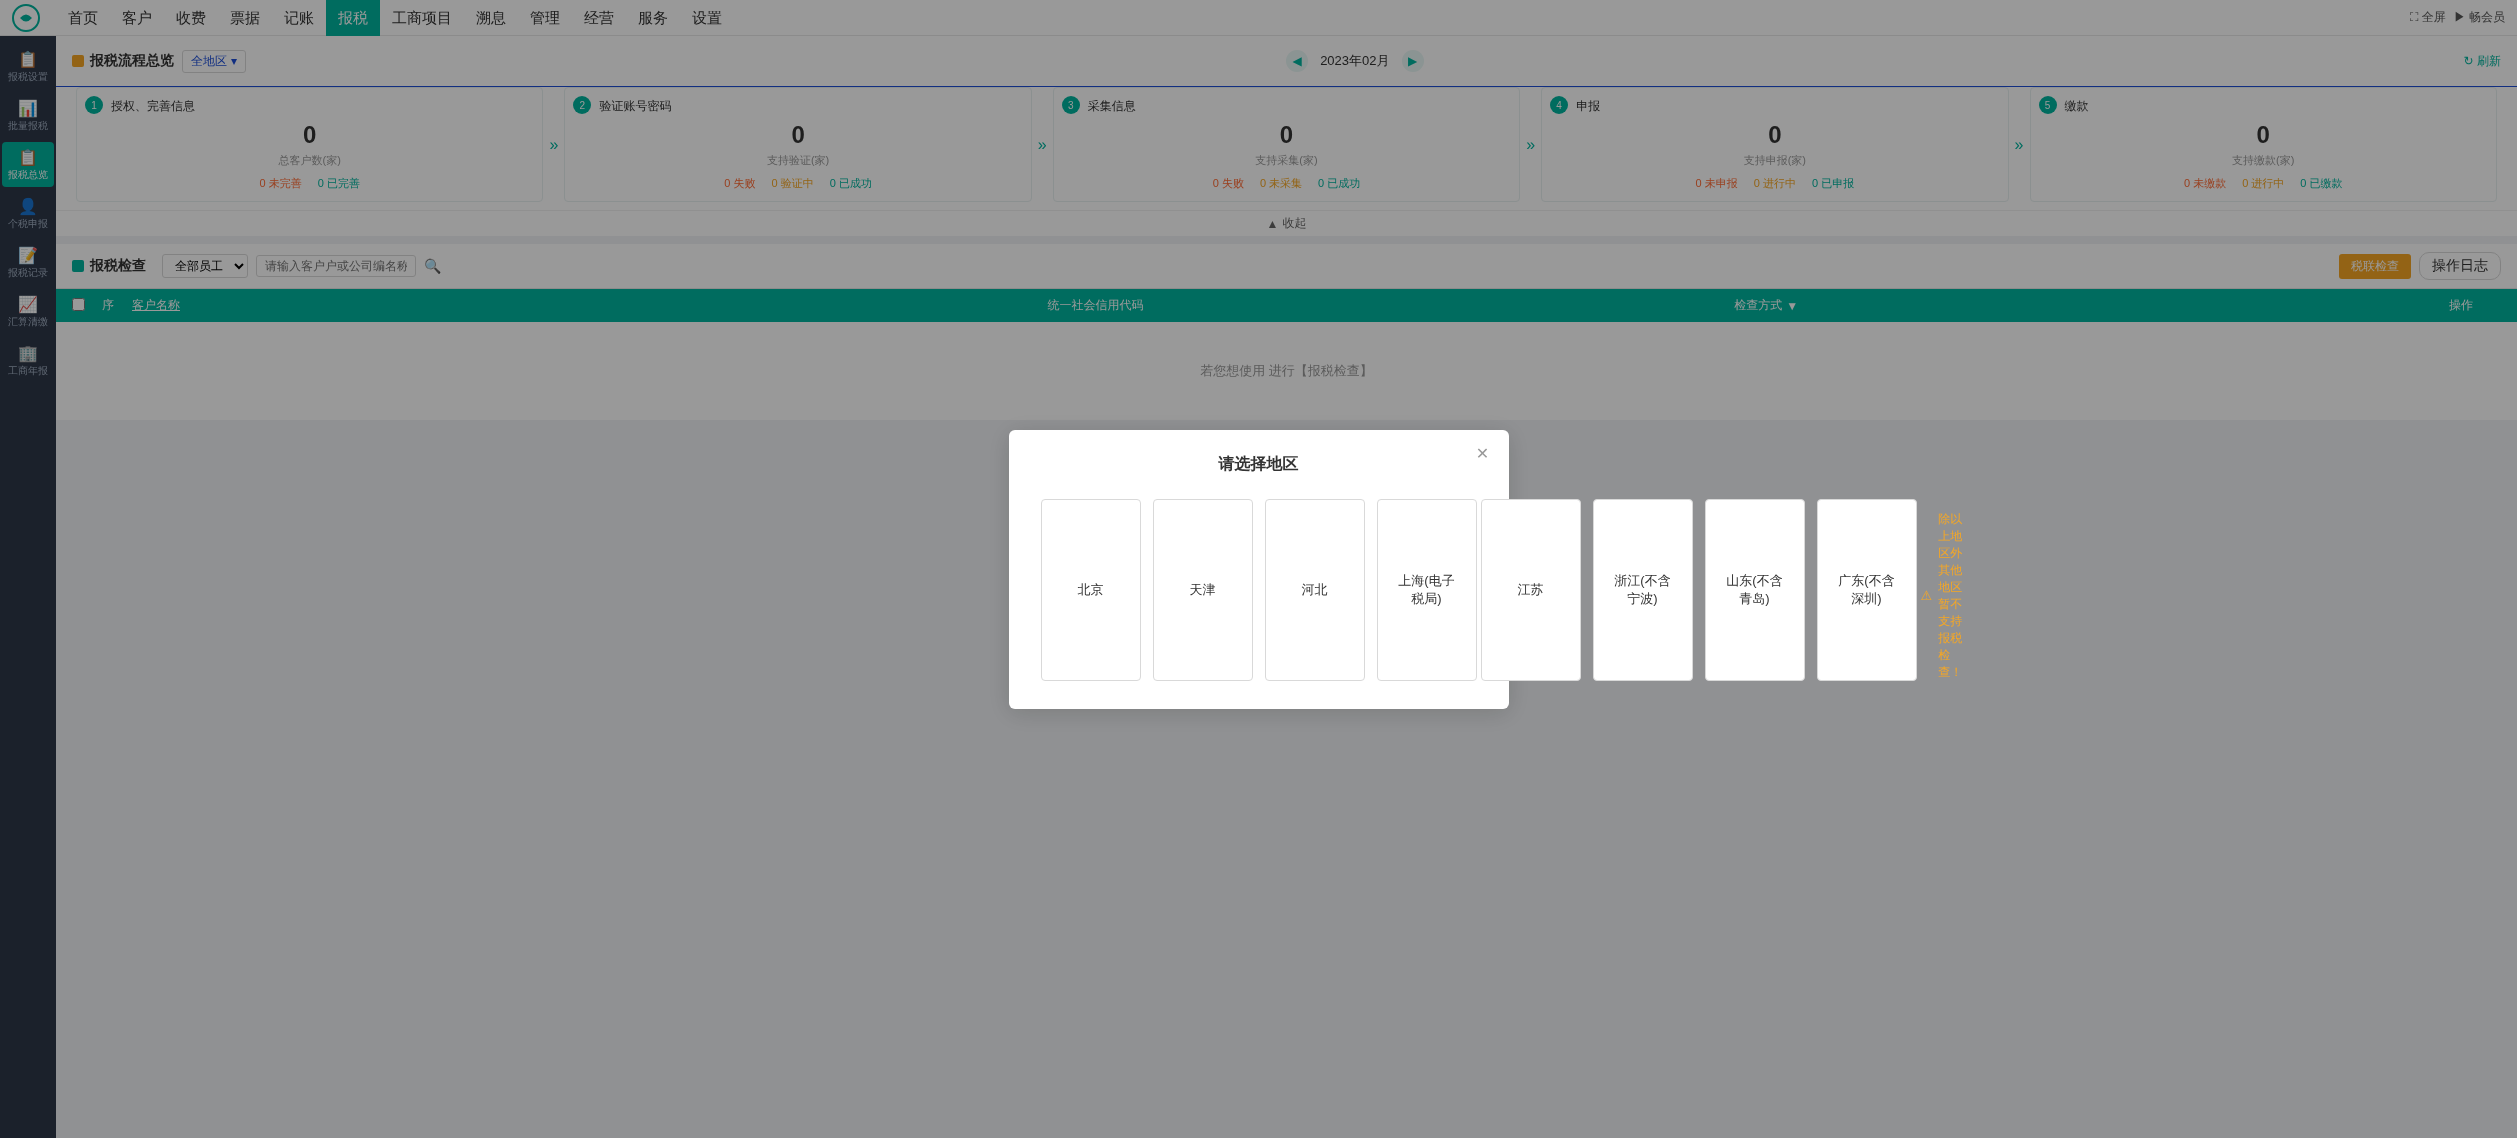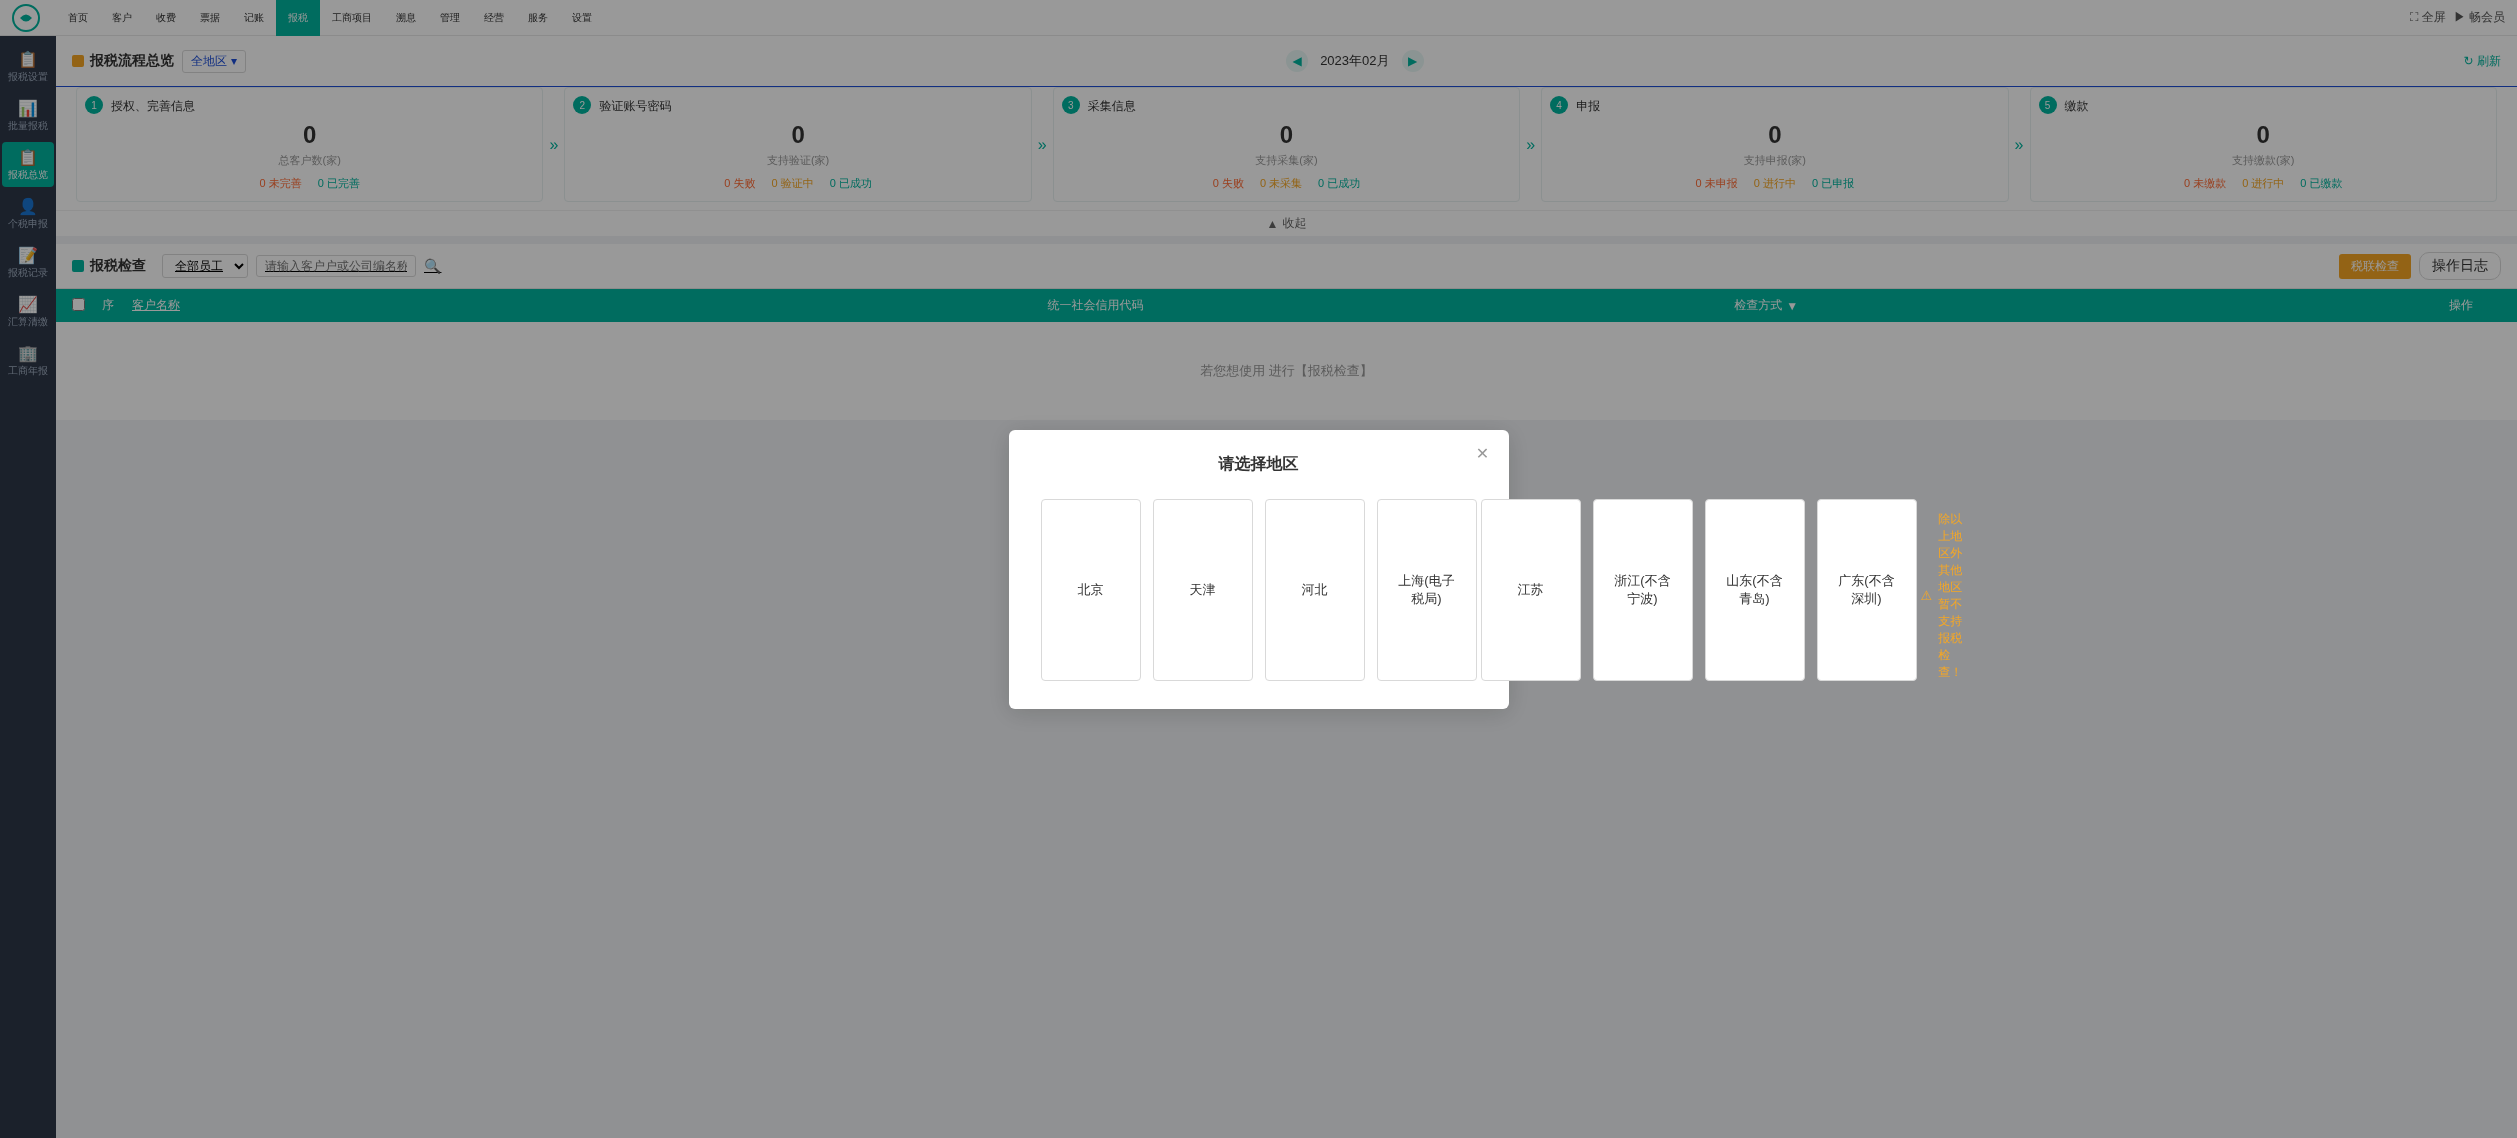--- a/index.html
+++ b/index.html
@@ -9,21 +9,21 @@
     .top-nav {
       display: flex; align-items: center;
       background: #fff; height: 36px; padding: 0 12px;
       border-bottom: 1px solid #e8e8e8;
       position: relative; z-index: 10;
     }
     .top-nav-logo { width: 28px; height: 28px; margin-right: 16px; }
     .top-nav-logo svg { width: 28px; height: 28px; }
     .top-nav-item {
       padding: 0 12px; height: 36px; line-height: 36px;
-      font-size: 10px; color: #333; cursor: pointer; white-space: nowrap;
+      font-size: 15px; color: #333; cursor: pointer; white-space: nowrap;
     }
     .top-nav-item.active { background: #00b49e; color: #fff; }
     .top-nav-right { margin-left: auto; display: flex; align-items: flex-end; gap: 8px; font-size: 12px; color: #555; }
     .top-nav-right span { cursor: pointer; }
 
     
     .layout { display: flex; height: calc(100vh - 36px); }
 
     
     .sidebar {
@@ -79,21 +79,21 @@
     
     .collapse-bar {
       background: #fff; text-align: center; padding: 4px; cursor: pointer;
       color: #666; font-size: 12px; border-top: 1px solid #f0f0f0;
       display: flex; align-items: center; justify-content: center; gap: 4px;
     }
 
     
     .tax-check-section { background: #fff; margin-top: 8px; padding: 0; }
     .tax-check-header { display: flex; align-items: center; padding: 8px 16px; gap: 8px; border-bottom: 1px solid #e8e8e8; }
-    .tax-check-filters { display: flex; align-items: center; gap: 8px; margin-left: 8px; text-decoration: underline; }
+    .tax-check-filters { display: flex; align-items: center; gap: 8px; margin-left: 8px; }
     .filter-select { border: 1px solid #d9d9d9; border-radius: 3px; padding: 3px 8px; font-size: 12px; background: #fff; }
     .filter-input { border: 1px solid #d9d9d9; border-radius: 3px; padding: 3px 8px; font-size: 12px; width: 160px; }
     .search-btn { background: none; border: none; cursor: pointer; color: #999; font-size: 14px; }
     .check-btn { background: #f5a623; color: #fff; border: none; border-radius: 3px; padding: 4px 12px; font-size: 12px; cursor: pointer; margin-left: auto; }
     .log-btn { background: #fff; color: #333; border: 1px solid #d9d9d9; border-radius: 10px; padding: 4px 12px; font-size: 14px; cursor: pointer; }
 
     
     .table-header {
       background: #00b49e; color: #fff; display: flex; align-items: center;
       padding: 8px 16px; font-size: 12px;

